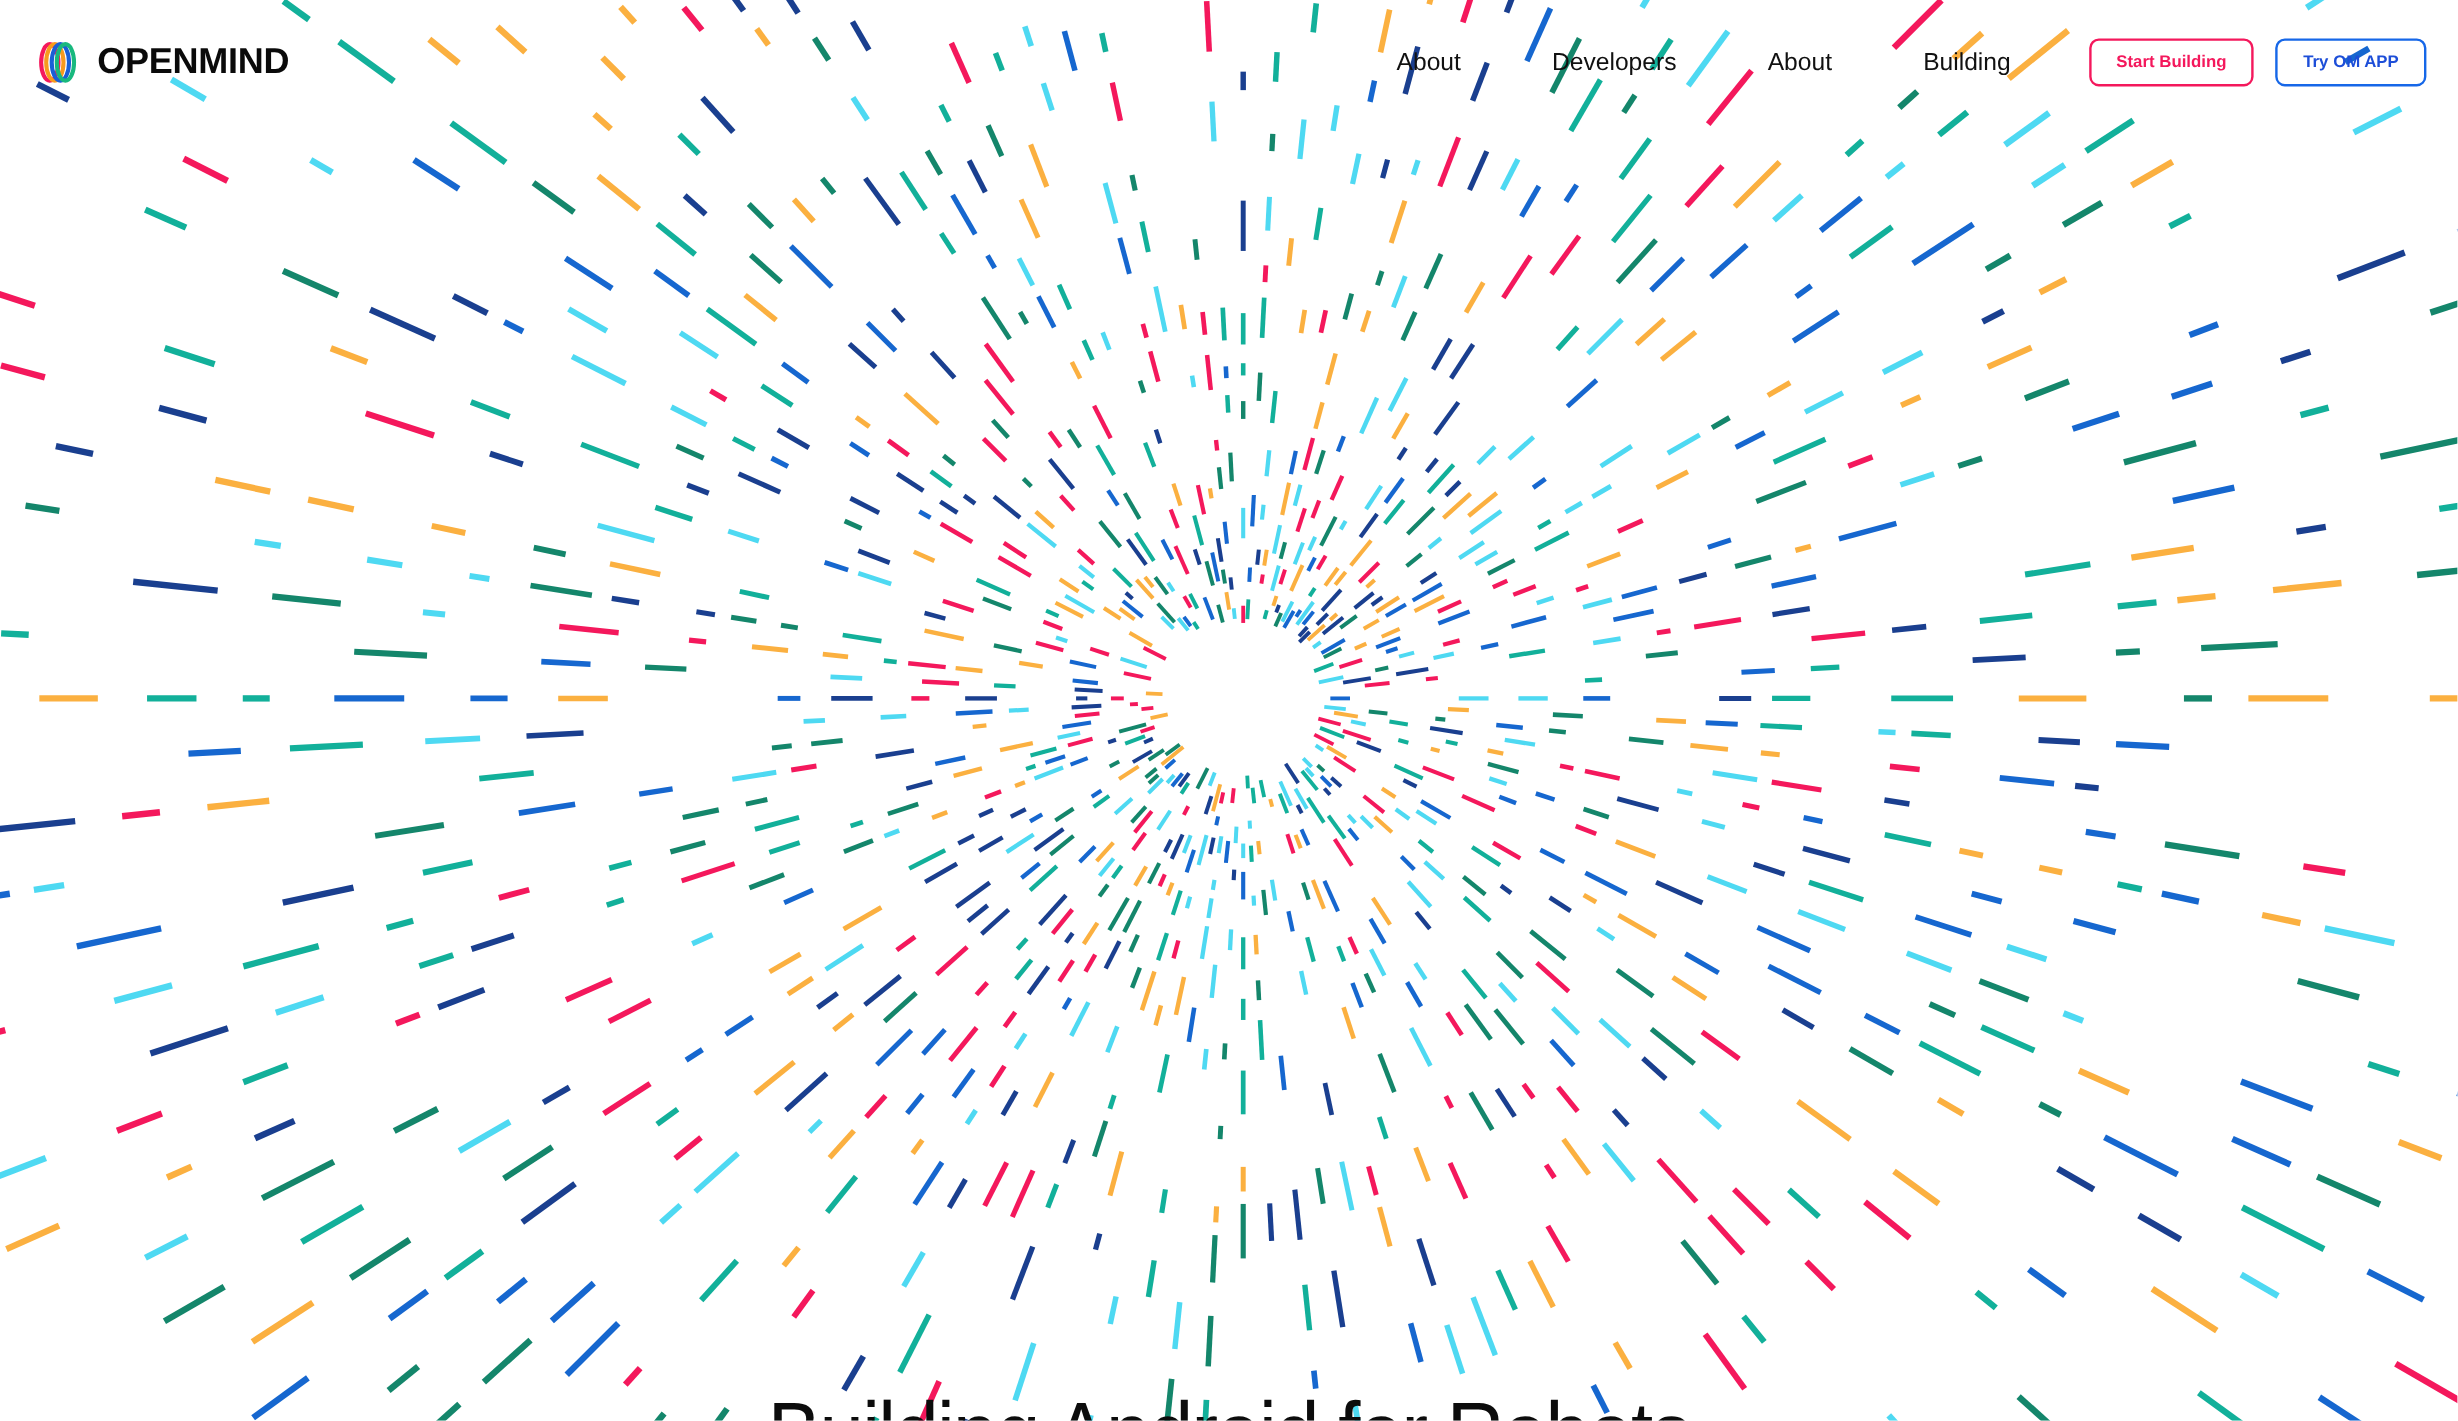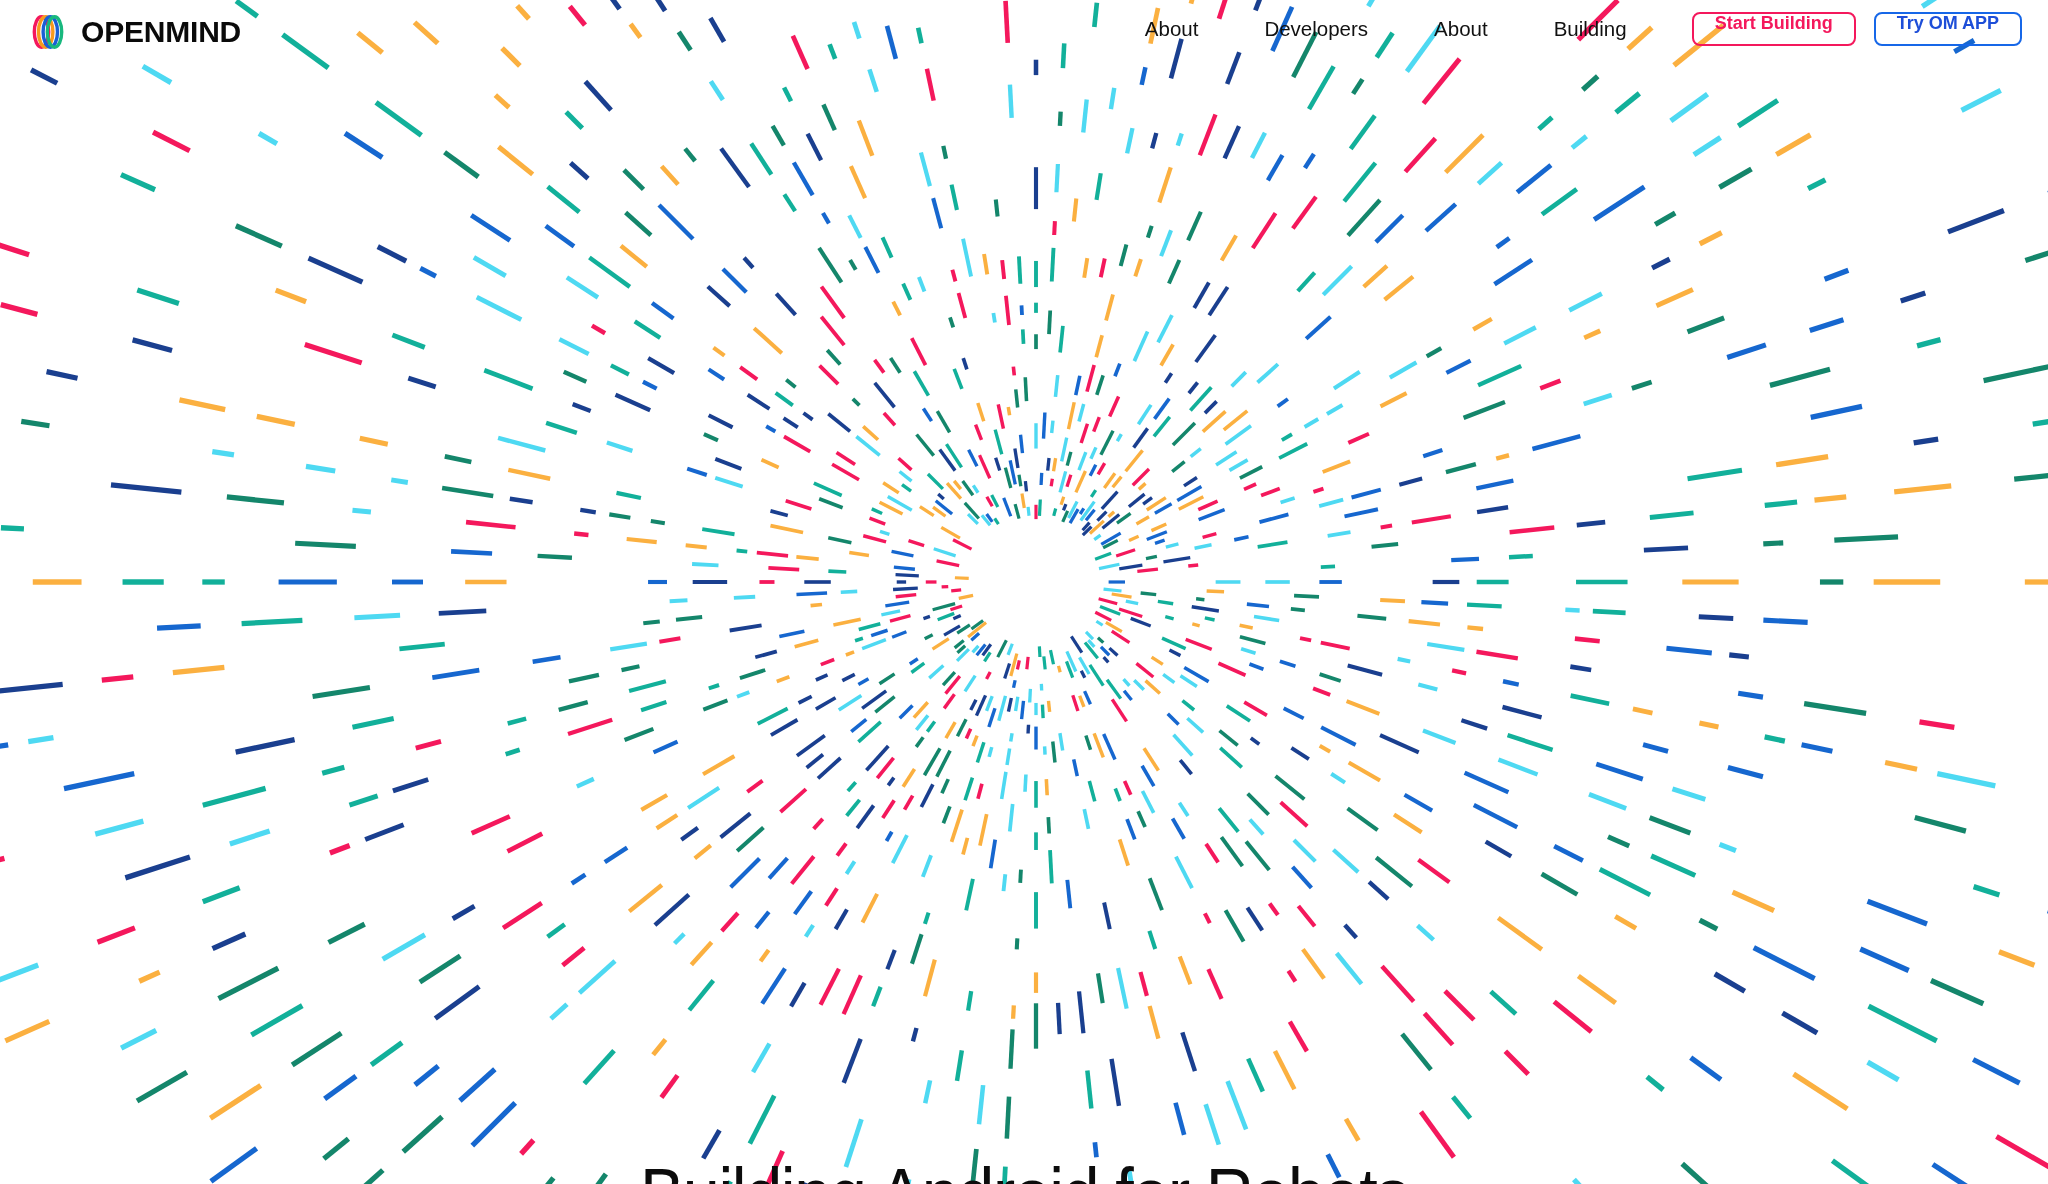--- a/index.html
+++ b/index.html
@@ -21,24 +21,23 @@
     overflow: hidden;
   }
 
   
   .site-header {
     position: absolute;
     top: 0; left: 0;
     width: 2048px;
     height: 72px;
     display: flex;
-    align-items: flex-start;
+    align-items: flex-end;
     z-index: 20;
     background: transparent;
-    margin-top: 12px;
   }
 
   .brand {
     display: flex;
     align-items: center;
     gap: 11px;
     margin-left: 26px;
     cursor: pointer;
     text-decoration: none;
   }
@@ -60,21 +59,21 @@
   .header-right {
     margin-left: auto;
     display: flex;
     align-items: center;
     margin-right: 26px;
   }
 
   .main-nav {
     display: flex;
     align-items: center;
-    gap: 8px;
+    gap: 18px;
   }
   .nav-link {
     font-family: "Liberation Sans", sans-serif;
     font-size: 20.5px;
     font-weight: 400;
     color: #111111;
     text-decoration: none;
     padding: 0 29px;
     line-height: 1;
     white-space: nowrap;
@@ -82,25 +81,25 @@
   }
 
   .header-actions {
     display: flex;
     align-items: center;
     gap: 18px;
     margin-left: 36px;
   }
   .btn {
     font-family: "Liberation Sans", sans-serif;
-    font-size: 18px;
+    font-size: 14px;
     font-weight: 700;
     background: transparent;
     border-radius: 8px;
-    padding: 0 21px 11px 21px;
+    padding: 10px 21px 11px 21px;
     line-height: 1.05;
     white-space: nowrap;
     cursor: pointer;
     border: 2.2px solid transparent;
   }
   .btn-start {
     color: #f4185c;
     border-color: #f4185c;
   }
   .btn-app {

